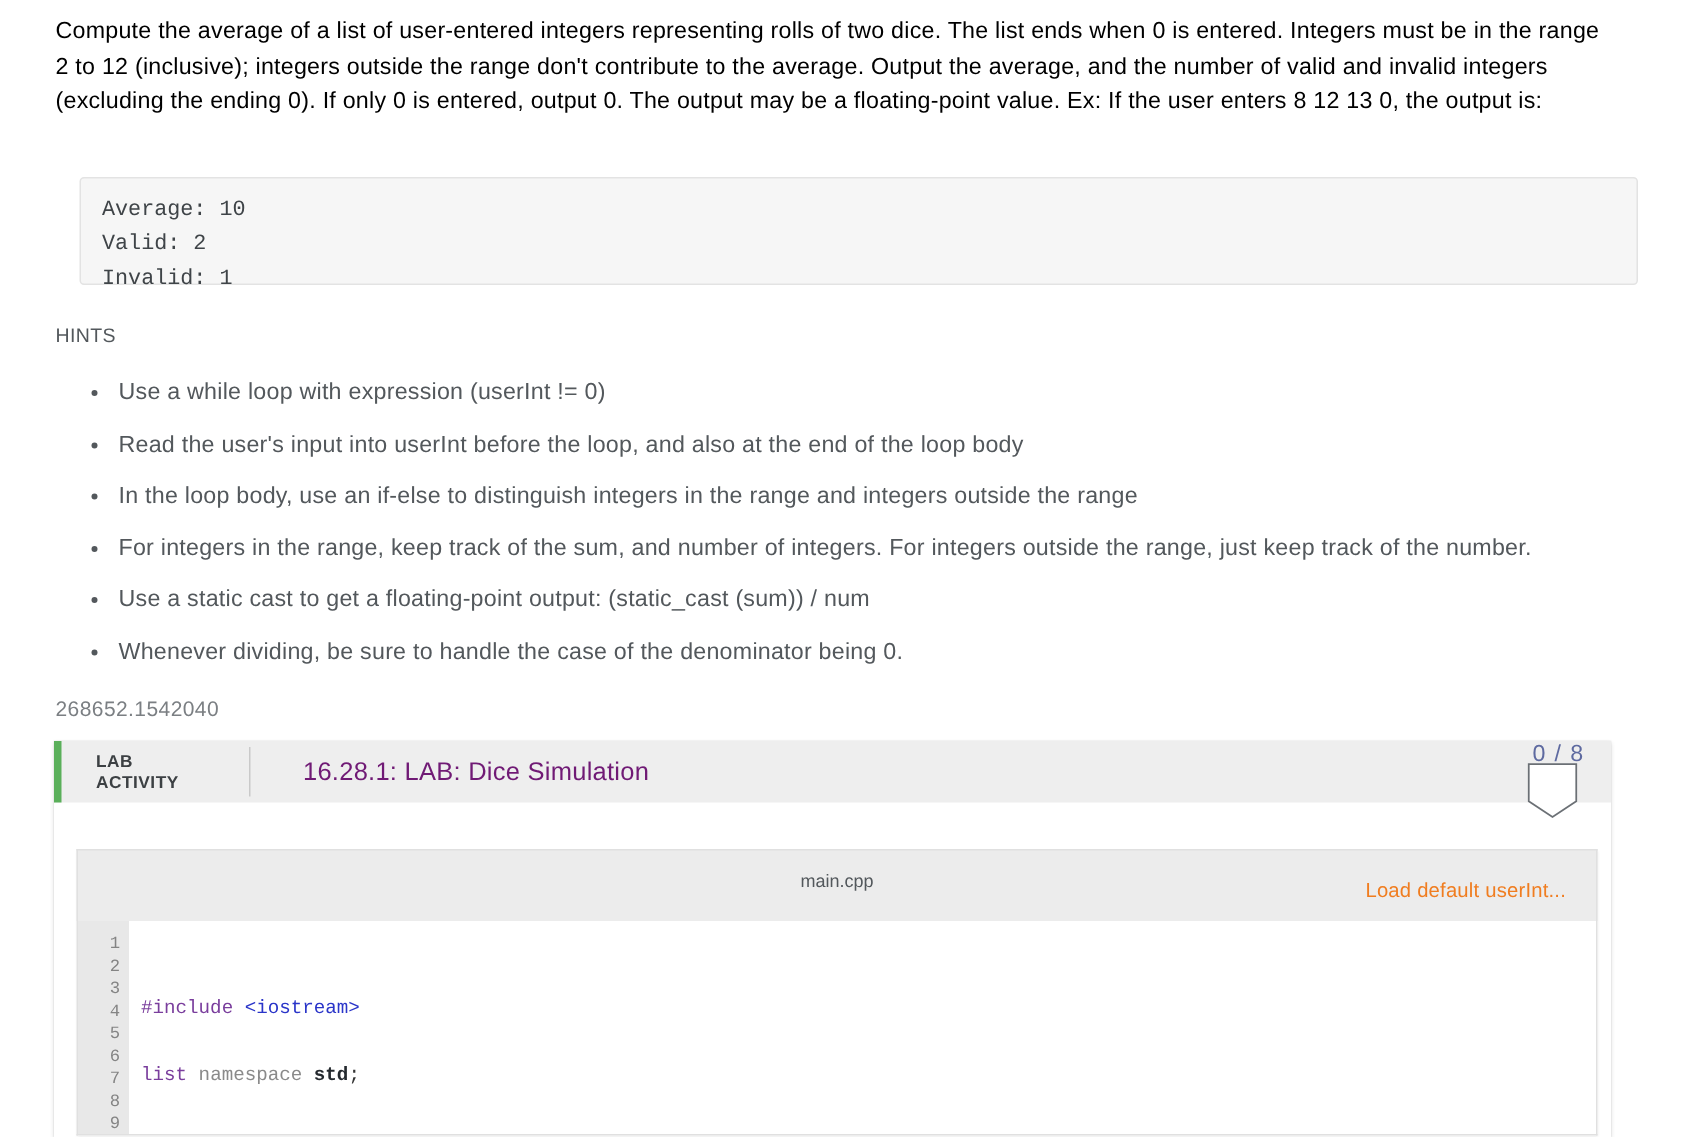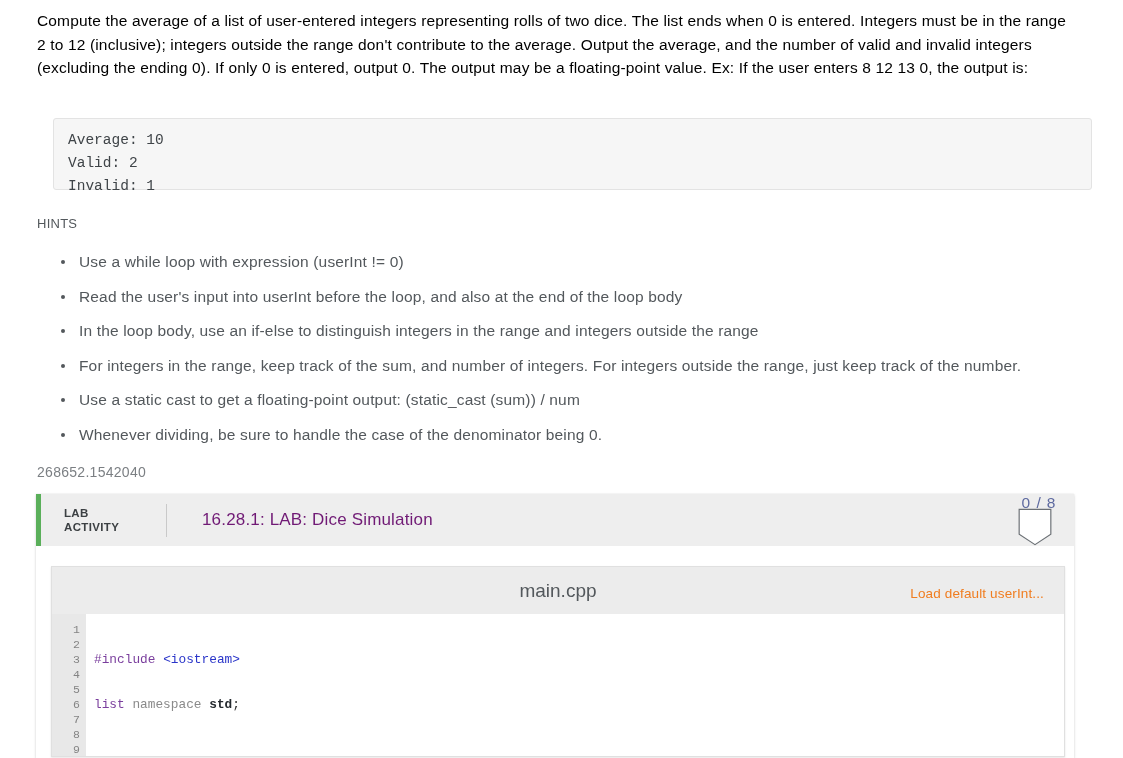--- a/index.html
+++ b/index.html
@@ -110,21 +110,21 @@
     left: 36px;
     top: 494px;
     width: 1038px;
     height: 264px;
     background: #ffffff;
     box-shadow: 0 1px 3px rgba(0,0,0,0.14), 0 0 1px rgba(0,0,0,0.12);
     box-sizing: border-box;
   }
   .lab-header {
     position: relative;
-    height: 52px;
+    height: 41px;
     background: #eeeeee;
     border-left: 5px solid #5aaf5a;
     box-sizing: border-box;
     display: flex;
     align-items: center;
     gap: 16px;
   }
   .lab-tag {
     width: 86px;
     margin-left: 23px;
@@ -183,21 +183,21 @@
     border: 1px solid #e0e0e0;
     border-bottom: none;
     box-sizing: border-box;
   }
   .editor-filename {
     position: absolute;
     left: 0;
     right: 0;
     top: 13px;
     text-align: center;
-    font-size: 19px;
+    font-size: 12px;
     color: #53585c;
   }
   .editor-link {
     position: absolute;
     right: 20px;
     top: 19px;
     font-size: 13.5px;
     color: #f07d20;
     cursor: pointer;
     letter-spacing: 0.01em;
@@ -219,21 +219,21 @@
     box-sizing: border-box;
     text-align: right;
     font-family: "Liberation Mono", "DejaVu Sans Mono", monospace;
     font-size: 11.5px;
     line-height: 15px;
     color: #848484;
   }
   .gutter div { padding-right: 6px; }
   .code {
     flex: 1 1 auto;
-    padding-top: 8px;
+    padding-top: 20px;
     padding-left: 8px;
     font-family: "Liberation Mono", "DejaVu Sans Mono", monospace;
     font-size: 12.8px;
     line-height: 15px;
     white-space: pre;
     color: #333333;
     position: relative;
   }
   .code .ln { height: 15px; }
   .pp   { color: #7a3e9d; }       

